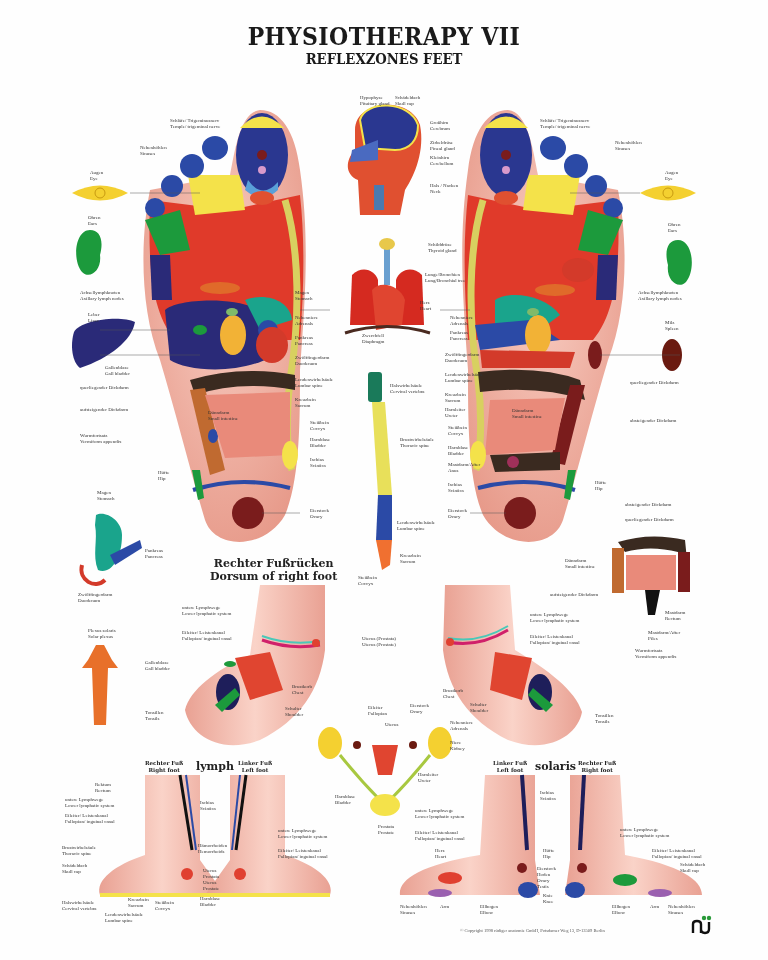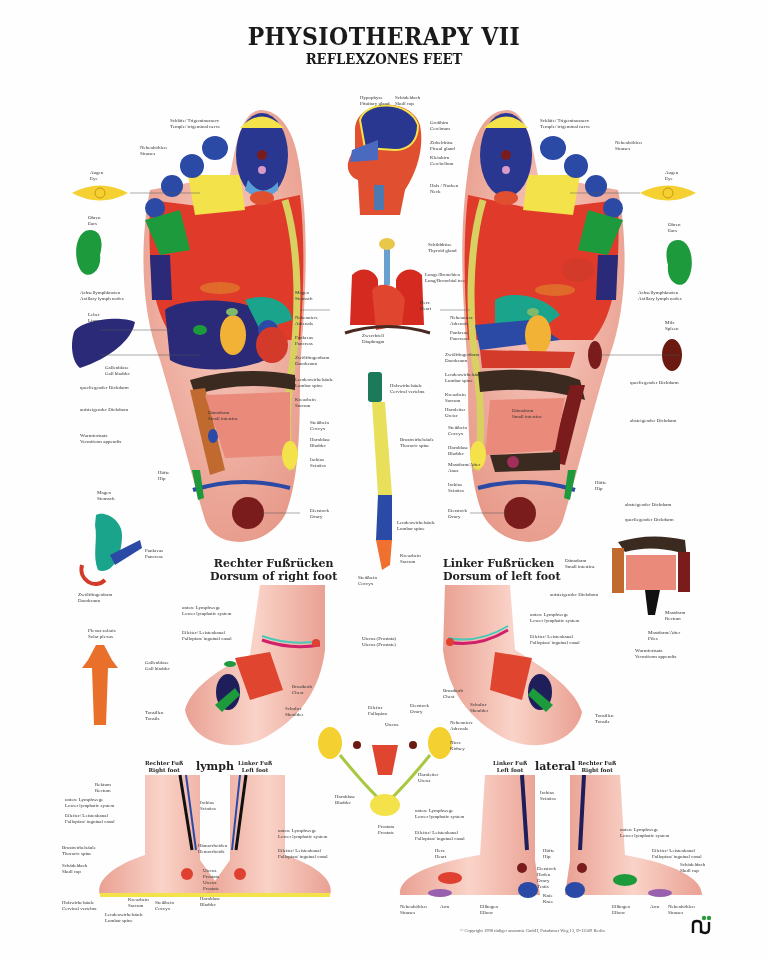--- a/index.html
+++ b/index.html
@@ -239,32 +239,30 @@
       <line x1="300" y1="310" x2="330" y2="310"></line>
       <line x1="440" y1="310" x2="470" y2="310"></line>
       <line x1="680" y1="355" x2="600" y2="355"></line>
       <line x1="262" y1="513" x2="300" y2="513"></line>
       <line x1="506" y1="513" x2="470" y2="513"></line>
     </g>
   </svg>
 
   <div class="heading" style="left:210px;top:557px;text-align:center;white-space:pre-line;">Rechter Fußrücken
 Dorsum of right foot</div>
-  <div class="heading" style="left:443px;top:557px;white-space:pre-line;">Linker Fußrücken
-Dorsum of left foot</div>
 
   <div class="small-head" style="left:145px;top:760px;white-space:pre-line;">Rechter Fuß
 Right foot</div>
   <div class="view" style="left:196px;top:760px;">lymph</div>
   <div class="small-head" style="left:238px;top:760px;white-space:pre-line;">Linker Fuß
 Left foot</div>
 
   <div class="small-head" style="left:493px;top:760px;white-space:pre-line;">Linker Fuß
 Left foot</div>
-  <div class="view" style="left:535px;top:760px;">lateral</div>
+  <div class="view" style="left:535px;top:760px;">solaris</div>
   <div class="small-head" style="left:578px;top:760px;white-space:pre-line;">Rechter Fuß
 Right foot</div>
 
   <div class="lbl" style="left:170px;top:118px;white-space:pre-line;">Schläfe/ Trigeminusnerv
 Temple/ trigeminal nerve</div>
   <div class="lbl" style="left:140px;top:145px;white-space:pre-line;">Nebenhöhlen
 Sinuses</div>
   <div class="lbl" style="left:90px;top:170px;white-space:pre-line;">Augen
 Eye</div>
   <div class="lbl" style="left:88px;top:215px;white-space:pre-line;">Ohren

